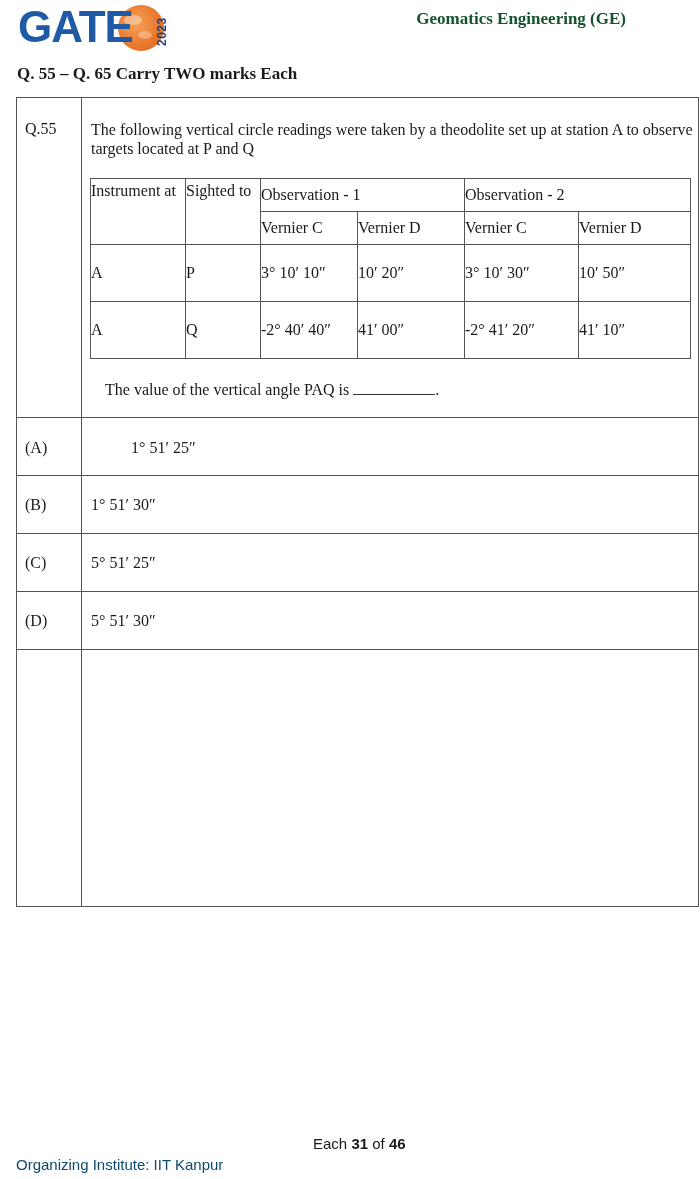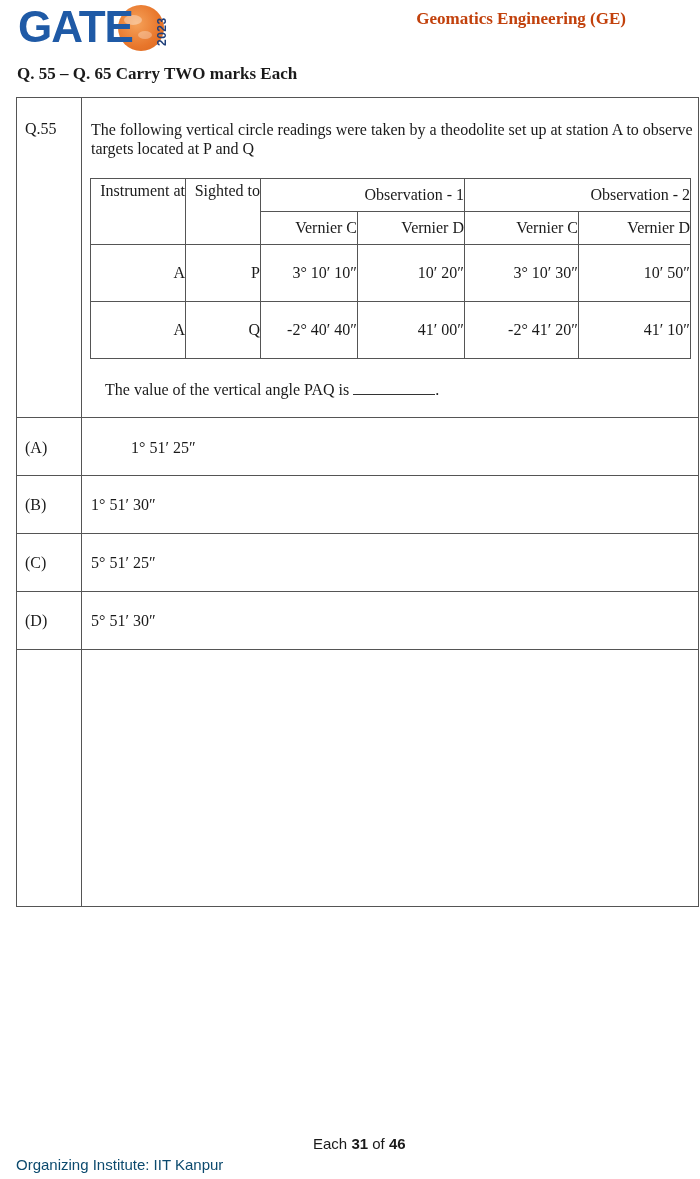--- a/index.html
+++ b/index.html
@@ -6,33 +6,33 @@
     body { width: 700px; height: 1179px; position: relative; overflow: hidden; font-family: "Liberation Serif", serif; color: #1a1a1a; }
 
     .logo { position: absolute; left: 18px; top: 2px; width: 150px; height: 50px; }
     .logo-text { position: absolute; left: 0; top: 2px; font-family: "Liberation Sans", sans-serif; font-weight: bold; font-size: 44px; letter-spacing: -1px; color: #1f5aa6; line-height: 46px; }
     .logo-globe { position: absolute; left: 100px; top: 3px; width: 46px; height: 46px; border-radius: 50%; background: radial-gradient(circle at 40% 40%, #f5a25a 0%, #e8762b 60%, #d9651f 100%); }
     .logo-globe::before { content: ""; position: absolute; left: 6px; top: 10px; width: 18px; height: 10px; border-radius: 50%; background: rgba(255,255,255,0.35); }
     .logo-globe::after { content: ""; position: absolute; left: 20px; top: 26px; width: 14px; height: 8px; border-radius: 50%; background: rgba(255,255,255,0.3); }
     .logo-e-overlay { position: absolute; left: 0; top: 2px; z-index: 2; }
     .logo-year { position: absolute; left: 134px; top: 8px; z-index: 3; font-family: "Liberation Sans", sans-serif; font-weight: bold; font-size: 12px; color: #1f3f7a; transform: rotate(-90deg); transform-origin: left top; top: 44px; left: 137px; letter-spacing: 0.5px; }
 
-    .paper-title { position: absolute; right: 74px; top: 9px; font-family: "Liberation Serif", serif; font-weight: bold; font-size: 17px; color: #c2410c; }
+    .paper-title { position: absolute; right: 74px; top: 9px; font-family: "Liberation Serif", serif; font-weight: bold; font-size: 17px; color: #14532d; }
 
     .section-heading { position: absolute; left: 17px; top: 64px; font-family: "Liberation Serif", serif; font-weight: bold; font-size: 17px; }
 
     .qbox { position: absolute; left: 16px; top: 97px; width: 683px; height: 810px; border: 1px solid #555; box-sizing: border-box; }
     .qbox .divider-v { position: absolute; left: 64px; top: 0; bottom: 0; border-left: 1px solid #555; }
     .hline { position: absolute; left: 0; right: 0; border-top: 1px solid #555; }
 
     .qnum { position: absolute; left: 8px; top: 22px; font-size: 16px; }
     .qtext { position: absolute; left: 74px; top: 22px; width: 605px; font-size: 16px; line-height: 19px; }
 
     table.obs { position: absolute; left: 73px; top: 80px; width: 601px; border-collapse: collapse; font-size: 16px; font-family: "Liberation Serif", serif; }
-    table.obs td { border: 1px solid #555; text-align: right; vertical-align: middle; padding: 0; }
+    table.obs td { border: 1px solid #555; text-align: left; vertical-align: middle; padding: 0; }
     .obs .h1 td { height: 32px; }
     .obs .h2 td { height: 32px; }
     .obs .drow td { height: 56px; }
 
     .prompt { position: absolute; left: 74px; top: 282px; font-size: 16px; margin-left: 14px; }
     .blank { display: inline-block; width: 82px; border-bottom: 1px solid #333; height: 14px; vertical-align: baseline; margin-left: 4px; }
 
     .opt-label { position: absolute; left: 8px; font-size: 16px; }
     .opt-val { position: absolute; left: 74px; font-size: 16px; }
 

